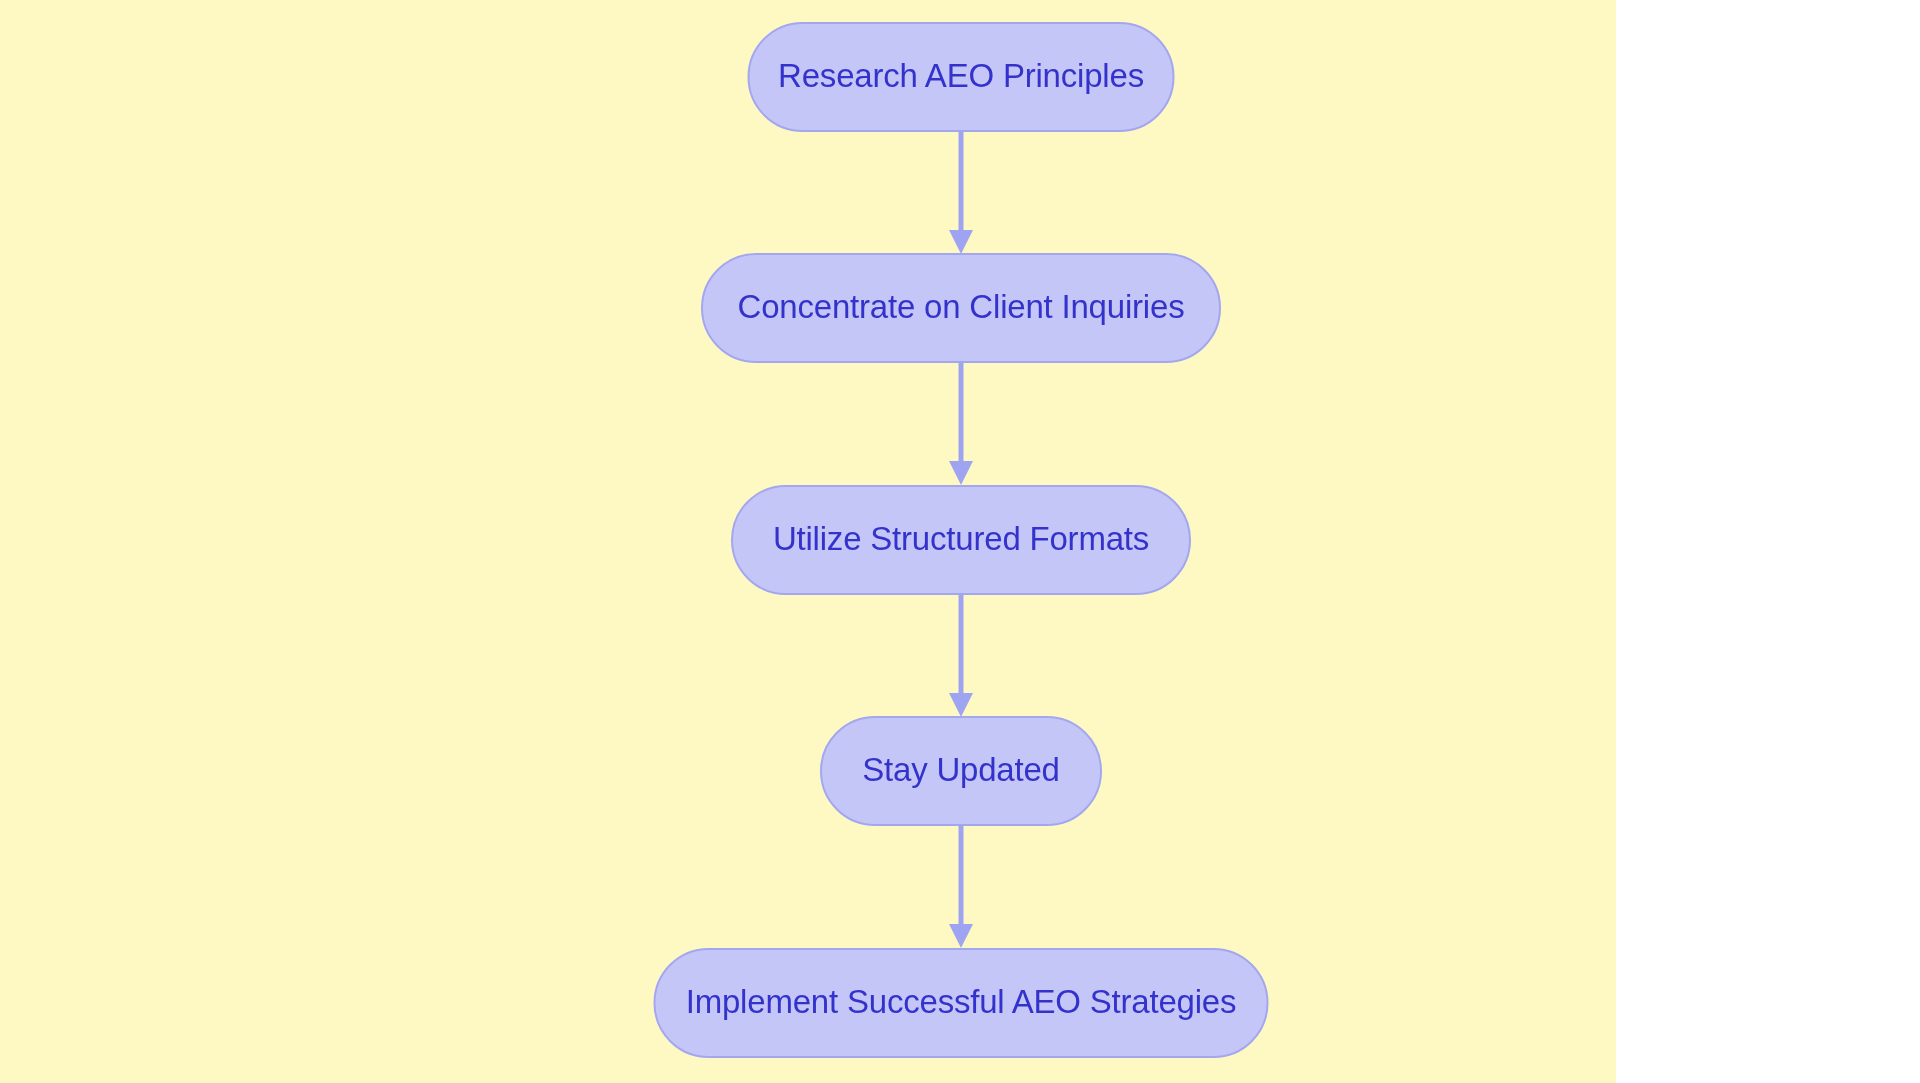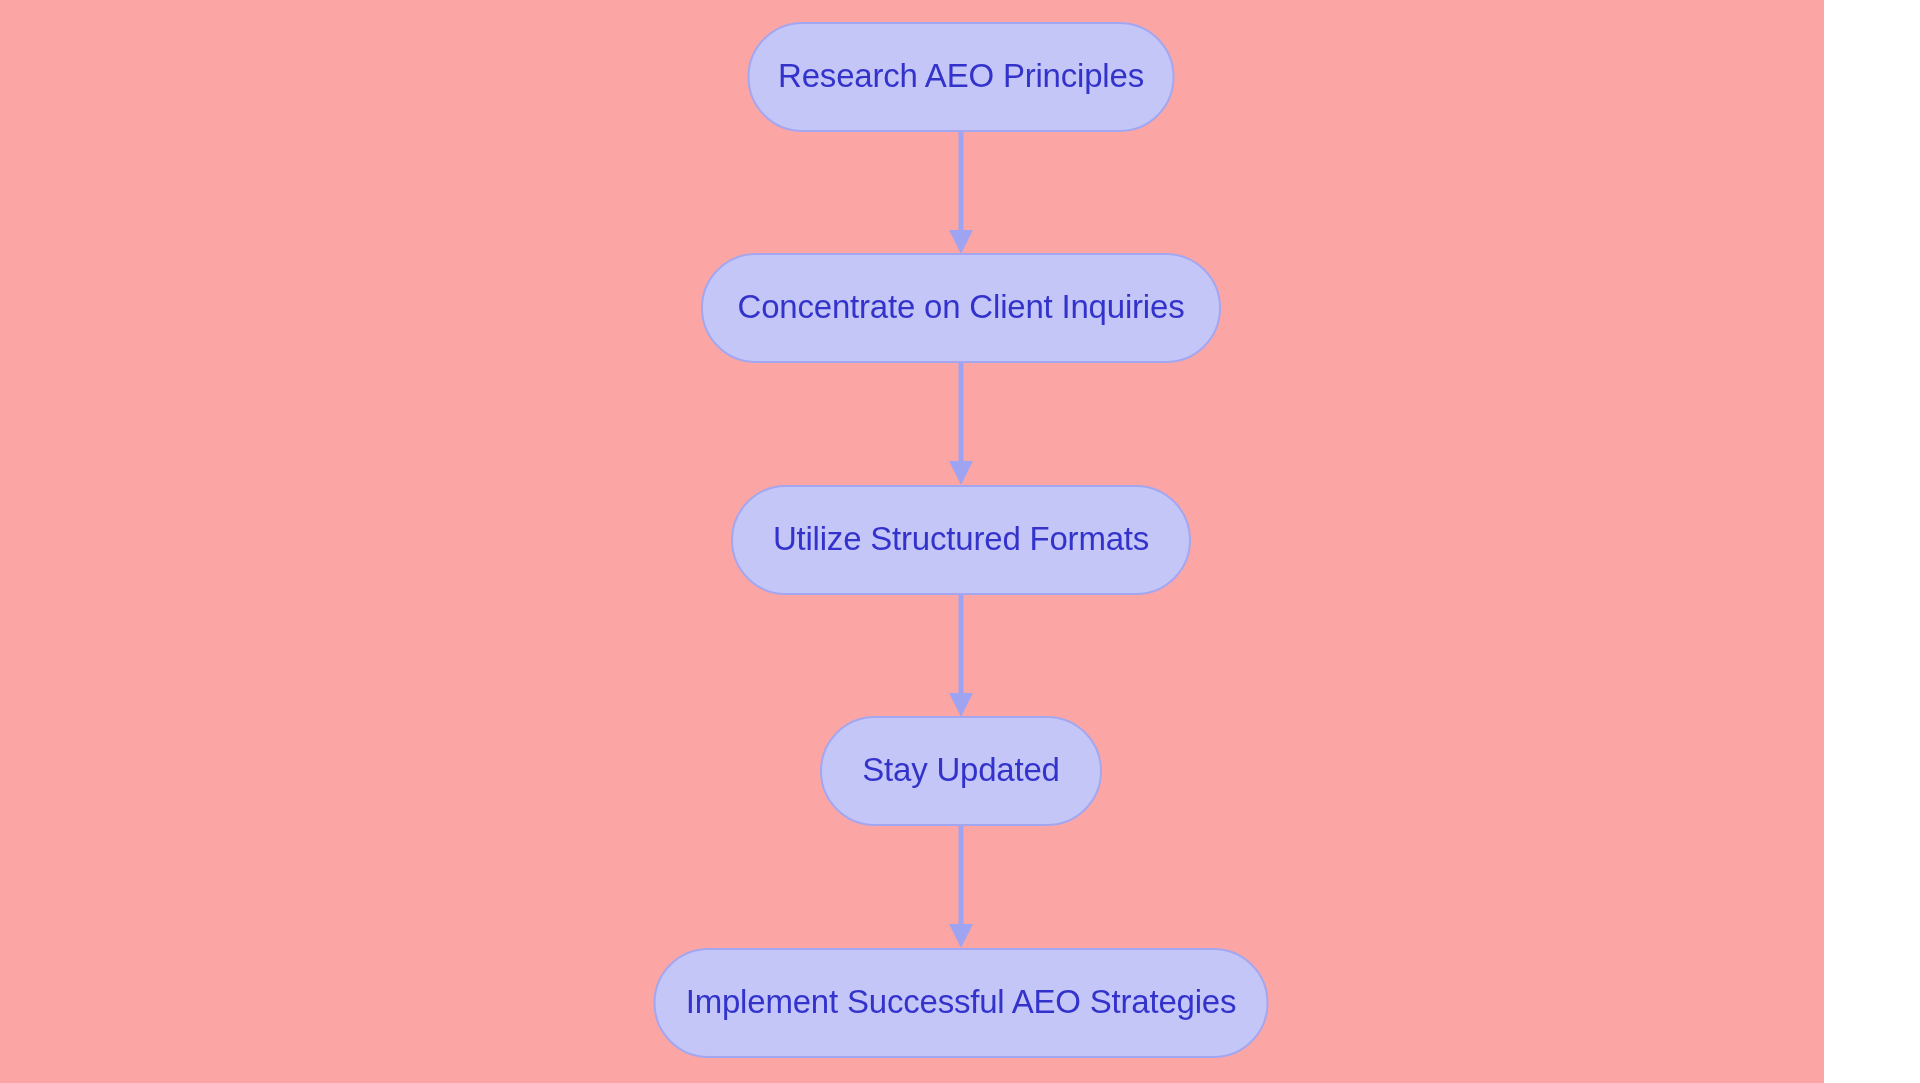--- a/index.html
+++ b/index.html
@@ -6,23 +6,23 @@
   html, body {
     margin: 0;
     padding: 0;
     background: #ffffff;
   }
   body {
     font-family: "Liberation Sans", sans-serif;
   }
   #canvas {
     position: relative;
-    width: 1824px;
+    width: 1616px;
     height: 1083px;
-    background: #fca5a5;
+    background: #fef9c3;
     overflow: hidden;
   }
   #flow-svg {
     position: absolute;
     top: 0;
     left: 0;
     width: 1920px;
     height: 1083px;
     display: block;
   }

